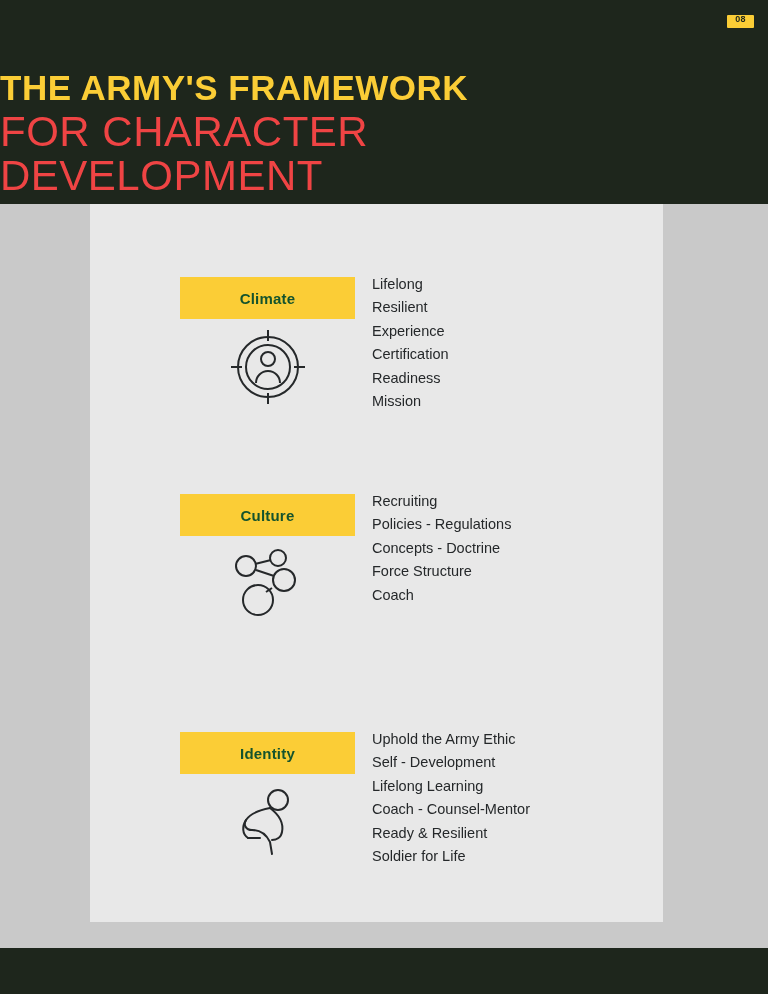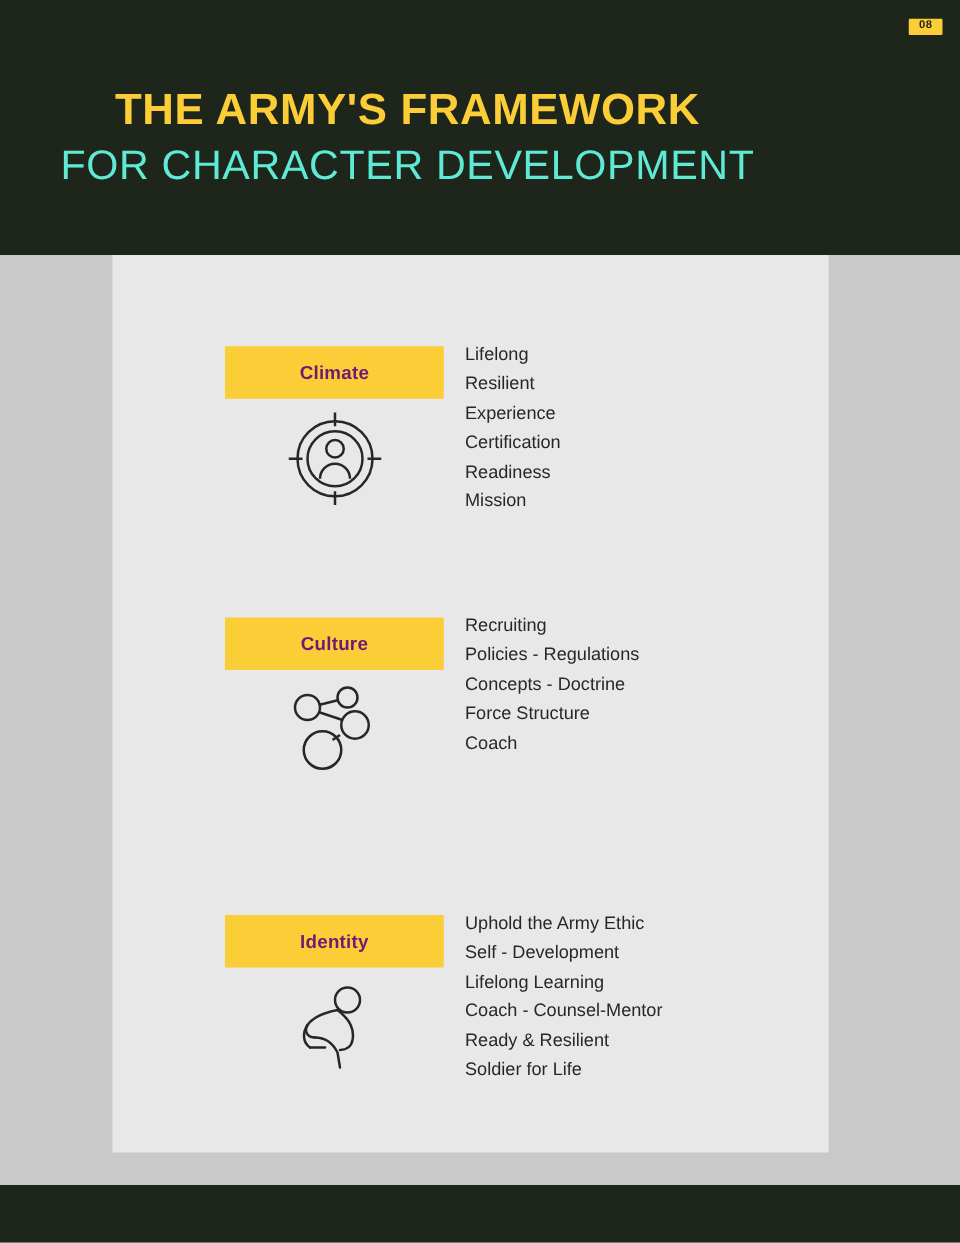--- a/index.html
+++ b/index.html
@@ -45,35 +45,34 @@
     padding: 0 8px 4px 8px;
     line-height: 1;
     border-radius: 1px;
   }
 
   .title-wrap {
     position: absolute;
     left: 0;
     top: 66px;
     width: 652px;
-    text-align: center;
   }
 
   .title-line1 {
     color: #fbcd36;
     font-size: 35px;
     font-weight: bold;
     letter-spacing: 0.5px;
     line-height: 44px;
     margin: 0;
   }
 
   .title-line2 {
-    color: #5eead4;
-    font-size: 33px;
+    color: #ef4444;
+    font-size: 42px;
     font-weight: normal;
     letter-spacing: 0.5px;
     line-height: 44px;
     margin: 0;
   }
 
   
   .content-panel {
     position: absolute;
     left: 90px;
@@ -99,21 +98,21 @@
     top: 0;
     width: 175px;
     height: 42px;
     background: #fbcd36;
     display: flex;
     align-items: center;
     justify-content: center;
   }
 
   .label-chip span {
-    color: #701a75;
+    color: #14532d;
     font-size: 15px;
     font-weight: bold;
     letter-spacing: 0.2px;
   }
 
   .icon-box {
     position: absolute;
     left: 90px;
     top: 44px;
     width: 175px;

